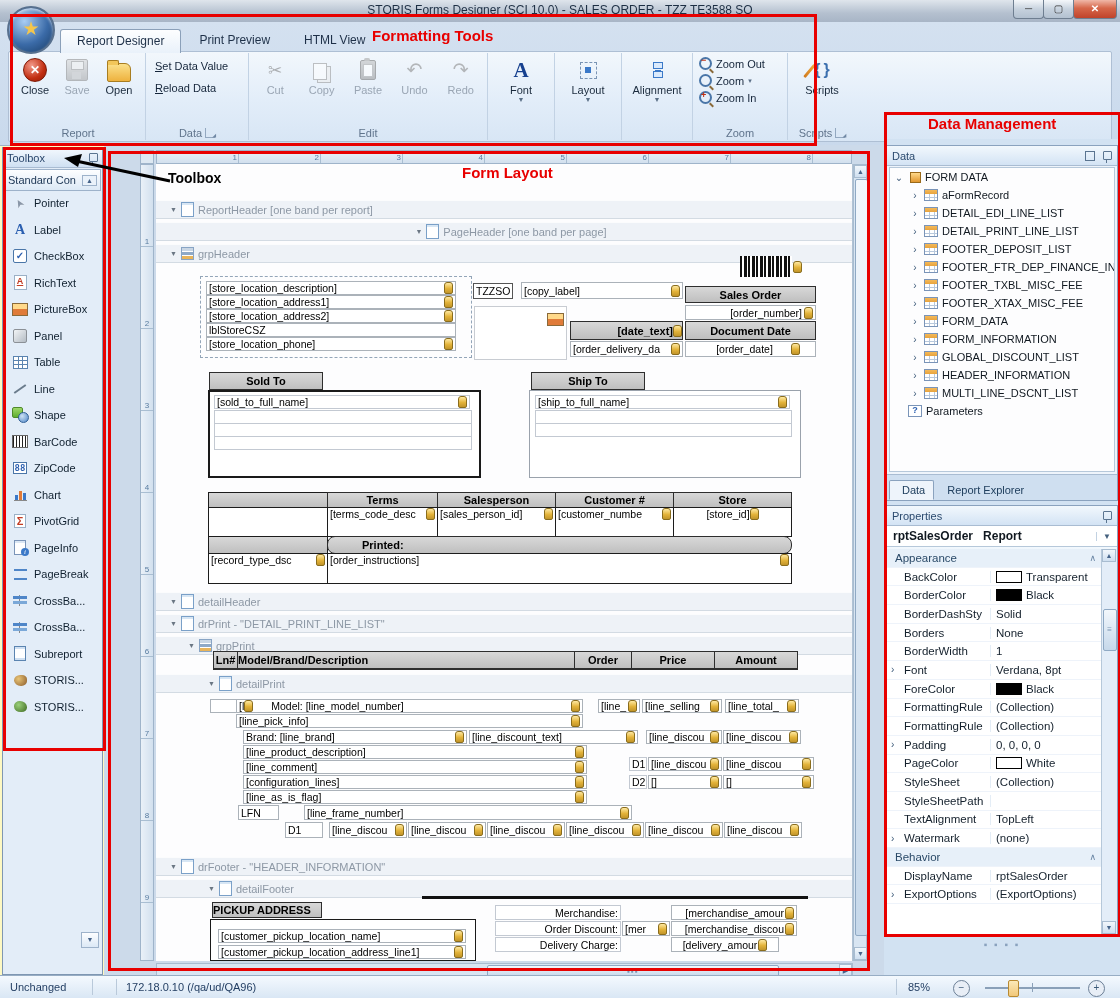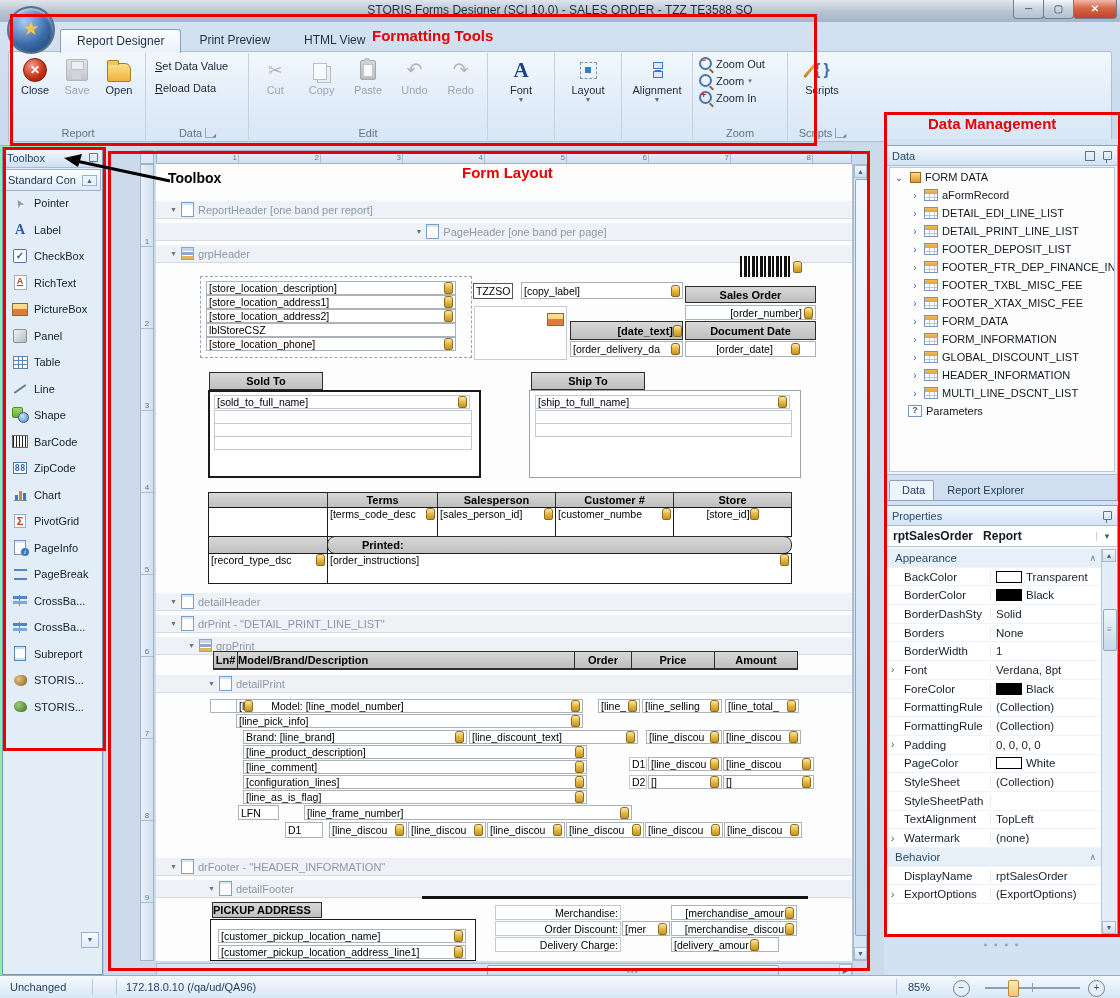--- a/index.html
+++ b/index.html
@@ -1,17 +1,17 @@
 <!DOCTYPE html>
 <html><head>
 <meta charset="utf-8">
 <style>
   html,body{margin:0;padding:0;width:1120px;height:998px;overflow:hidden;
     font-family:"Liberation Sans",sans-serif;-webkit-font-smoothing:antialiased;}
-  #app{position:relative;width:1120px;height:998px;background:#86efac;overflow:hidden;}
+  #app{position:relative;width:1120px;height:998px;background:#fef9c3;overflow:hidden;}
 
   
   #titlebar{position:absolute;left:0;top:0;width:1120px;height:22px;
     background:linear-gradient(#dfe5ec,#b4c0cf 60%,#a8b5c6);border-bottom:1px solid #8d9cae;}
   #title-text{position:absolute;left:0;right:0;top:3px;text-align:center;font-size:12px;color:#1d2f44;}
   .wb{position:absolute;top:0;width:29px;height:18px;border:1px solid #6e7e90;border-top:none;
     border-radius:0 0 4px 4px;background:linear-gradient(#f4f7fa,#c7d2de 50%,#b3c1d0);
     font-size:10px;color:#333;text-align:center;line-height:17px;}
   #btn-close{background:linear-gradient(#f0b8a8,#d6674a 45%,#c0432a);color:#fff;font-weight:bold;width:42px;}
 
@@ -827,21 +827,21 @@
           <span>[mer</span>
           <span class="db r"></span>
         </div>
       <div class="fb" style="left:515px;top:757px;width:126px;height:15px;justify-content:flex-end;">
           <span>[merchandise_discou</span>
           <span class="db" style="margin-left:1px;"></span>
         </div>
       <div class="fb" style="left:339px;top:773px;width:126px;height:15px;justify-content:flex-end;border-color:#c3c9d2;">
           <span>Delivery Charge:</span>
         </div>
-      <div class="fb" style="left:515px;top:773px;width:108px;height:15px;justify-content:flex-start;">
+      <div class="fb" style="left:515px;top:773px;width:108px;height:15px;justify-content:center;">
           <span>[delivery_amour</span>
           <span class="db" style="margin-left:1px;"></span>
         </div>
     </div>
 
     <div class="sb" style="left:749px;top:19px;width:14px;height:797px;">
       <div class="sba" style="left:0;top:0;width:13px;height:13px;">▲</div>
       <div class="sbt" style="left:1px;top:14px;width:11px;height:755px;"></div>
       <div class="sba" style="left:0;bottom:0;width:13px;height:13px;">▼</div>
     </div>

